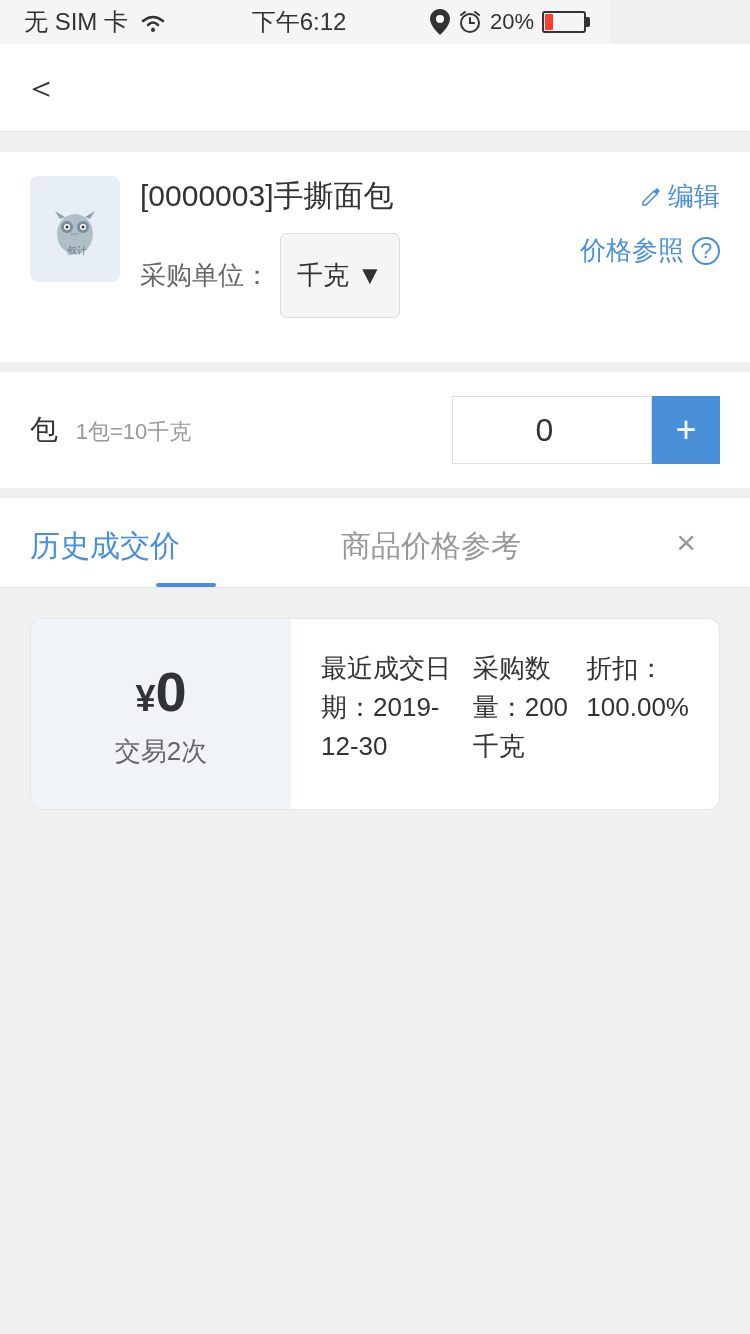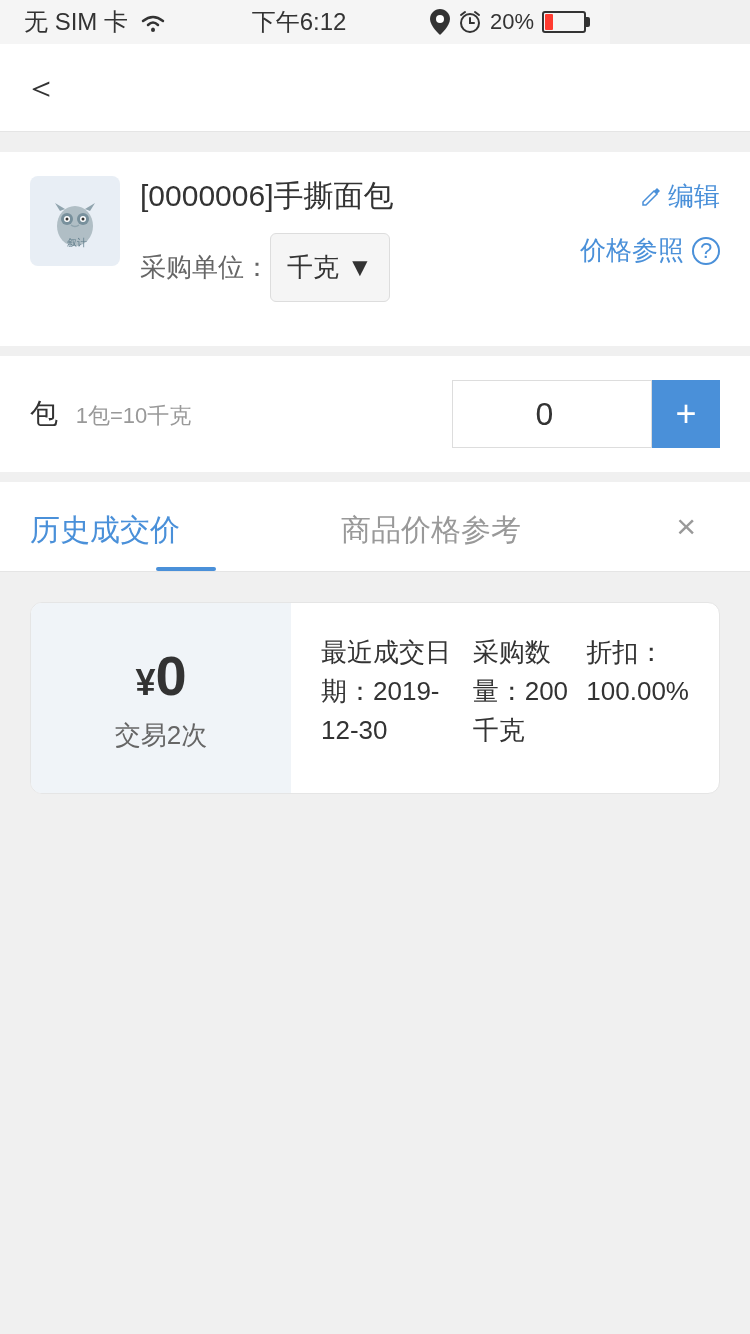--- a/index.html
+++ b/index.html
@@ -97,21 +97,21 @@
       padding: 24px 30px;
     }
     .product-header {
       display: flex;
       align-items: flex-start;
       gap: 20px;
       margin-bottom: 20px;
     }
     .product-thumb {
       width: 90px;
-      height: 90px;
+      height: 106px;
       background: #e8eef5;
       border-radius: 8px;
       display: flex;
       align-items: center;
       justify-content: center;
       flex-shrink: 0;
     }
     .owl-icon {
       width: 60px;
       height: 60px;
@@ -143,26 +143,27 @@
       margin-top: 16px;
     }
     .unit-label {
       font-size: 26px;
       color: #666;
     }
     .unit-select {
       background: #f5f5f5;
       border: 1px solid #ddd;
       border-radius: 6px;
-      padding: 16px 16px;
+      padding: 24px 16px;
       font-size: 26px;
       color: #333;
       display: flex;
       align-items: center;
       gap: 8px;
+      margin-left: 10px;
     }
     .price-ref {
       font-size: 26px;
       color: #4a90d9;
       display: flex;
       align-items: center;
       gap: 8px;
     }
 
     
@@ -353,21 +354,21 @@
         <circle cx="22" cy="28" r="1.5" fill="#333"></circle>
         <circle cx="38" cy="28" r="1.5" fill="#333"></circle>
         <path d="M26 34 Q30 37 34 34" stroke="#90a4ae" stroke-width="1.5" fill="none"></path>
         <path d="M15 20 L10 12 L20 18Z" fill="#90a4ae"></path>
         <path d="M45 20 L50 12 L40 18Z" fill="#90a4ae"></path>
         <text x="22" y="55" font-size="10" fill="#607d8b" font-family="sans-serif">叙计</text>
       </svg>
     </div>
     <div class="product-info">
       <div class="product-name-row">
-        <span class="product-name">[0000006]手撕面包</span>
+        <span class="product-name">[0000003]手撕面包</span>
         <span class="edit-btn">
           <svg width="22" height="22" viewBox="0 0 22 22" fill="none">
             <path d="M3 16 L14 5 L17 8 L6 19 L3 19Z" stroke="#4a90d9" stroke-width="1.5" fill="none"></path>
             <path d="M14 5 L17 2 L20 5 L17 8Z" fill="#4a90d9"></path>
           </svg>
           <span>编辑</span>
         </span>
       </div>
       <div class="product-unit-row">
         <div style="display:flex;align-items:center;">

